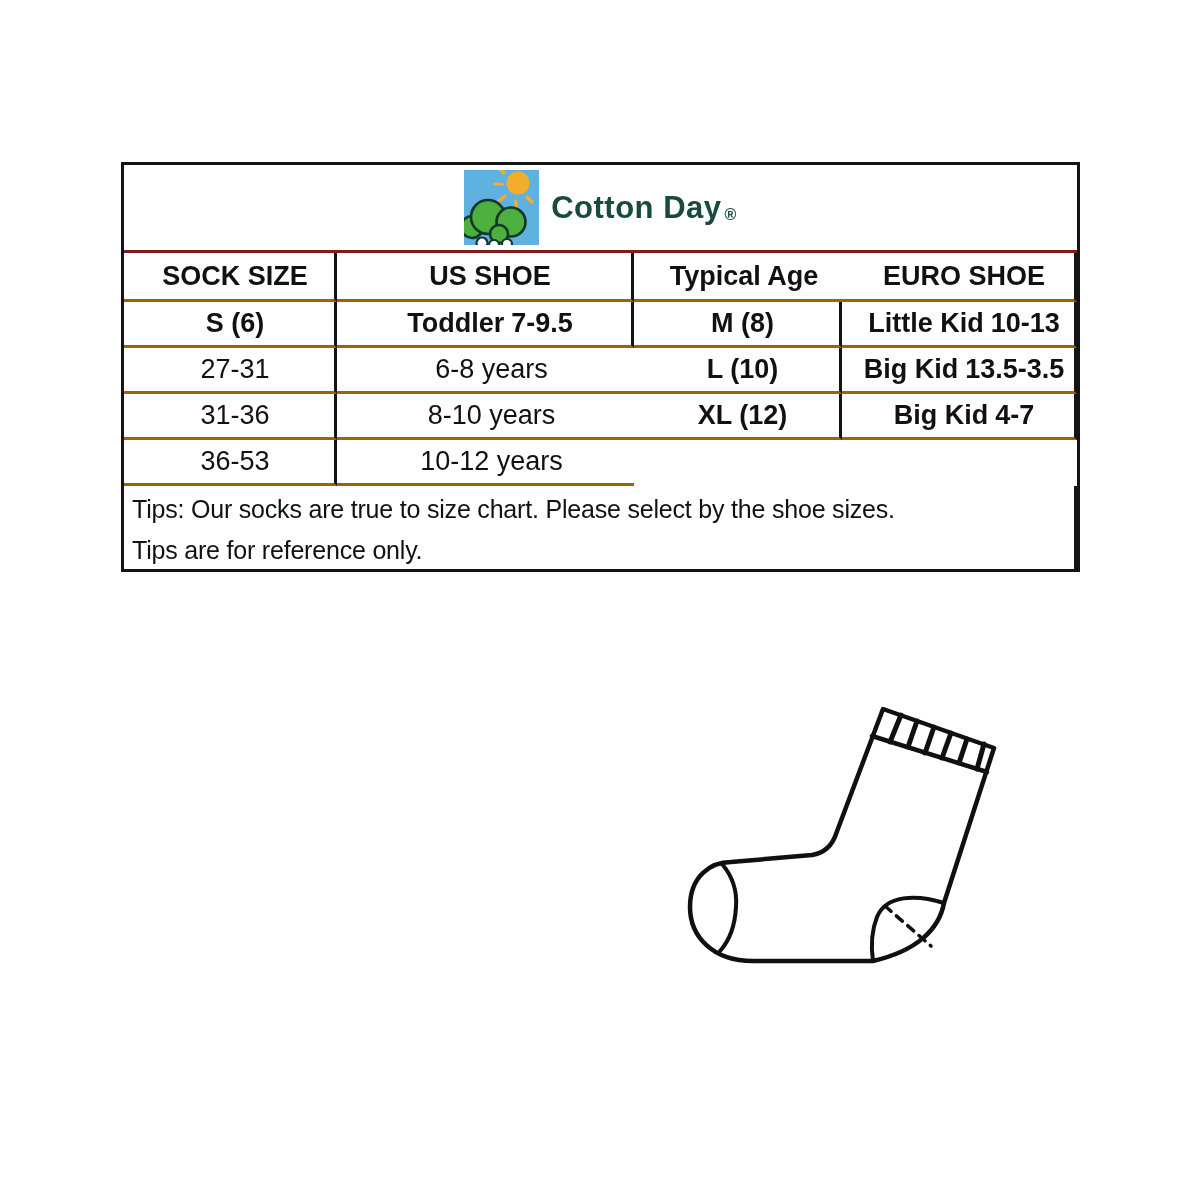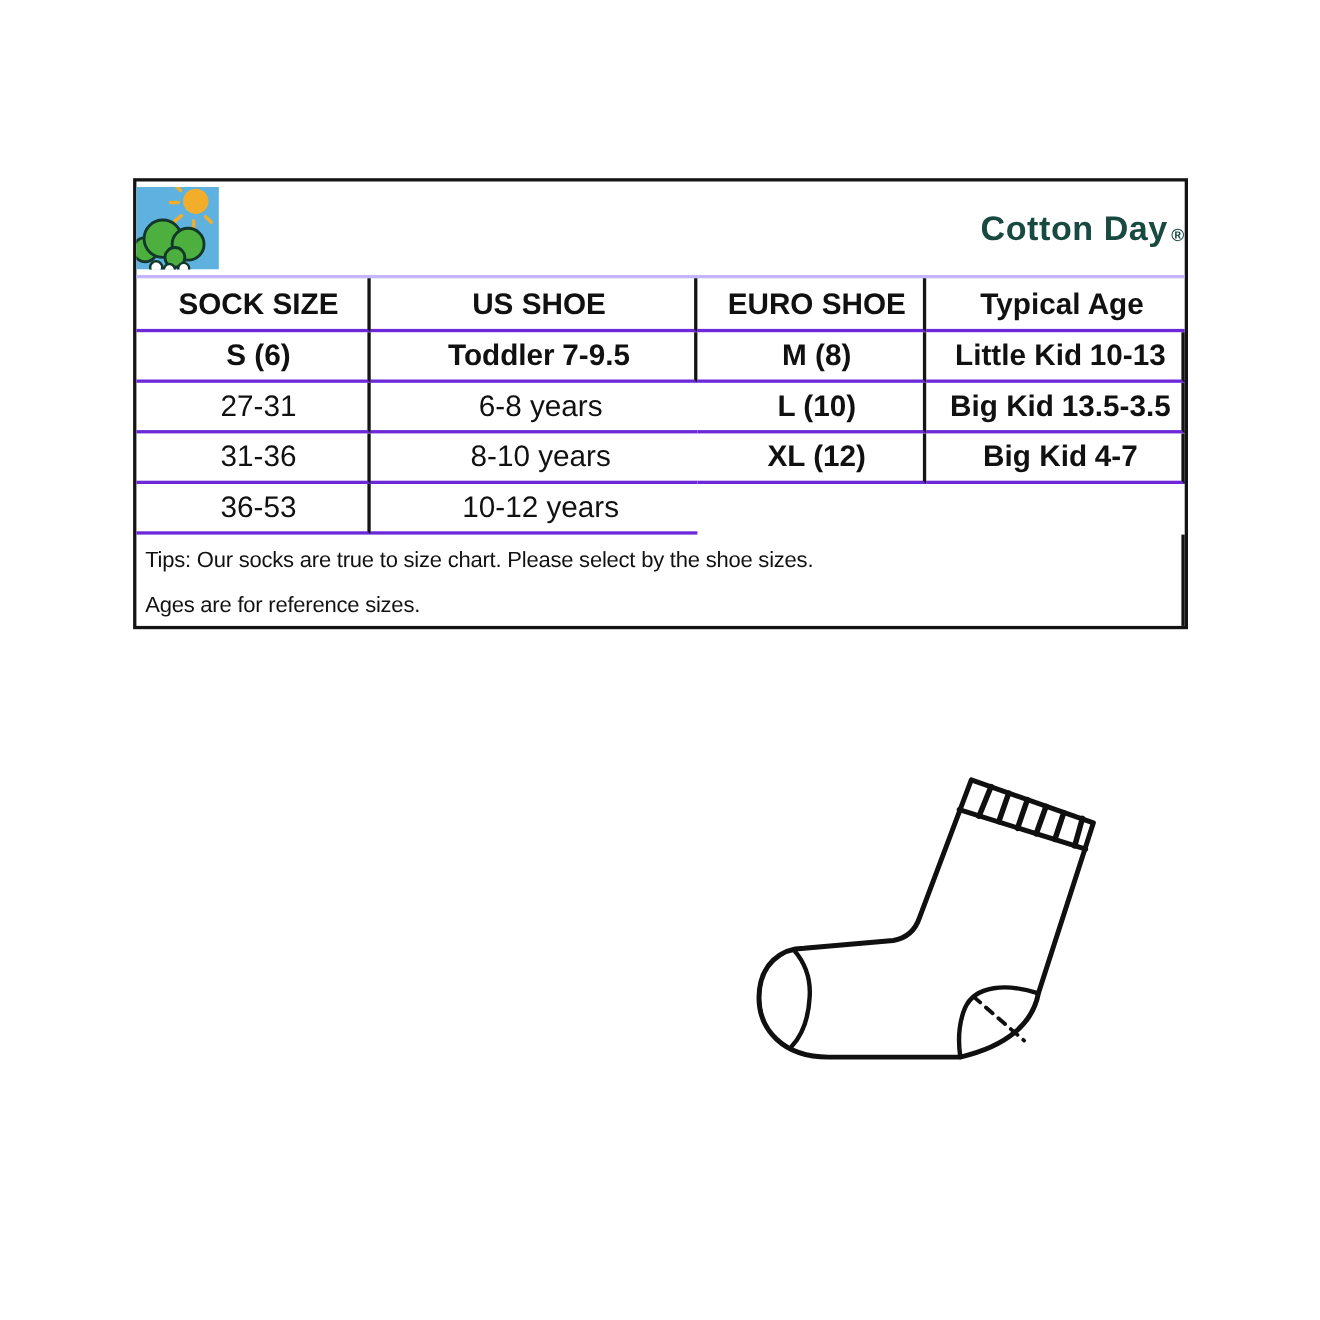--- a/index.html
+++ b/index.html
@@ -16,46 +16,46 @@
     left: 121px; top: 162px;
     width: 959px; height: 410px;
     border: 3px solid #141414;
     display: grid;
     grid-template-columns: 213px 297px 208px 1fr;
     grid-template-rows: 88px 49px 46px 46px 46px 46px 1fr;
     background: #fff;
   }
   .cell {
     border-right: 3px solid #141414;
-    border-bottom: 3px solid #6d28d9;
+    border-bottom: 3px solid #a16207;
     display: flex;
     align-items: center;
     justify-content: center;
     font-size: 27px;
     white-space: nowrap;
     overflow: hidden;
     padding-left: 12px;
   }
   .cell.last-col { border-right: none; }
   .logo-row {
     grid-column: 1 / 5;
-    border-bottom: 3px solid #c4b5fd;
+    border-bottom: 3px solid #7f1d1d;
     display: flex;
     align-items: center;
-    justify-content: space-between;
+    justify-content: center;
     gap: 12px;
   }
   .hdr { font-weight: bold; }
   .bold { font-weight: bold; text-align: center; }
   .us-shoe span.rest { margin-left: 7px; font-weight: bold; }
   .tips {
     grid-column: 1 / 5;
     border-bottom: none;
     padding: 3px 8px 0 8px;
-    font-size: 20px;
+    font-size: 25px;
     line-height: 41px;
     letter-spacing: -0.2px;
     display: block;
   }
 
   
   .brand-name {
     font-size: 31px;
     font-weight: bold;
     color: #184a40;
@@ -116,22 +116,22 @@
       </g>
     </svg>
     <div class="brand-name">
       <span>Cotton Day</span>
       <span class="reg">®</span>
     </div>
   </div>
 
   <div class="cell hdr">SOCK SIZE</div>
   <div class="cell hdr">US SHOE</div>
+  <div class="cell hdr last-col">Typical Age</div>
   <div class="cell hdr">EURO SHOE</div>
-  <div class="cell hdr last-col">Typical Age</div>
 
   <div class="cell bold">S (6)</div>
   <div class="cell us-shoe">
       <span class="bold">Toddler</span>
       <span class="rest">7-9.5</span>
     </div>
 
   <div class="cell bold">M (8)</div>
   <div class="cell us-shoe">
       <span class="bold">Little Kid</span>
@@ -151,21 +151,21 @@
   <div class="cell bold">XL (12)</div>
   <div class="cell us-shoe">
       <span class="bold">Big Kid</span>
       <span class="rest">4-7</span>
     </div>
   <div class="cell">36-53</div>
   <div class="cell last-col">10-12 years</div>
 
   <div class="cell tips">
     <div>Tips: Our socks are true to size chart. Please select by the shoe sizes.</div>
-    <div>Ages are for reference sizes.</div>
+    <div>Tips are for reference only.</div>
   </div>
 </div>
 
 <svg class="sock" viewBox="650 680 380 310" fill="none" stroke="#101010" stroke-linecap="round" stroke-linejoin="round">
   <path stroke-width="4.5" d="M 883 709
            L 994 748
            L 944 903
            C 939 930 916 951 873 961
            L 753 961
            C 712 961 690 936 690 907

